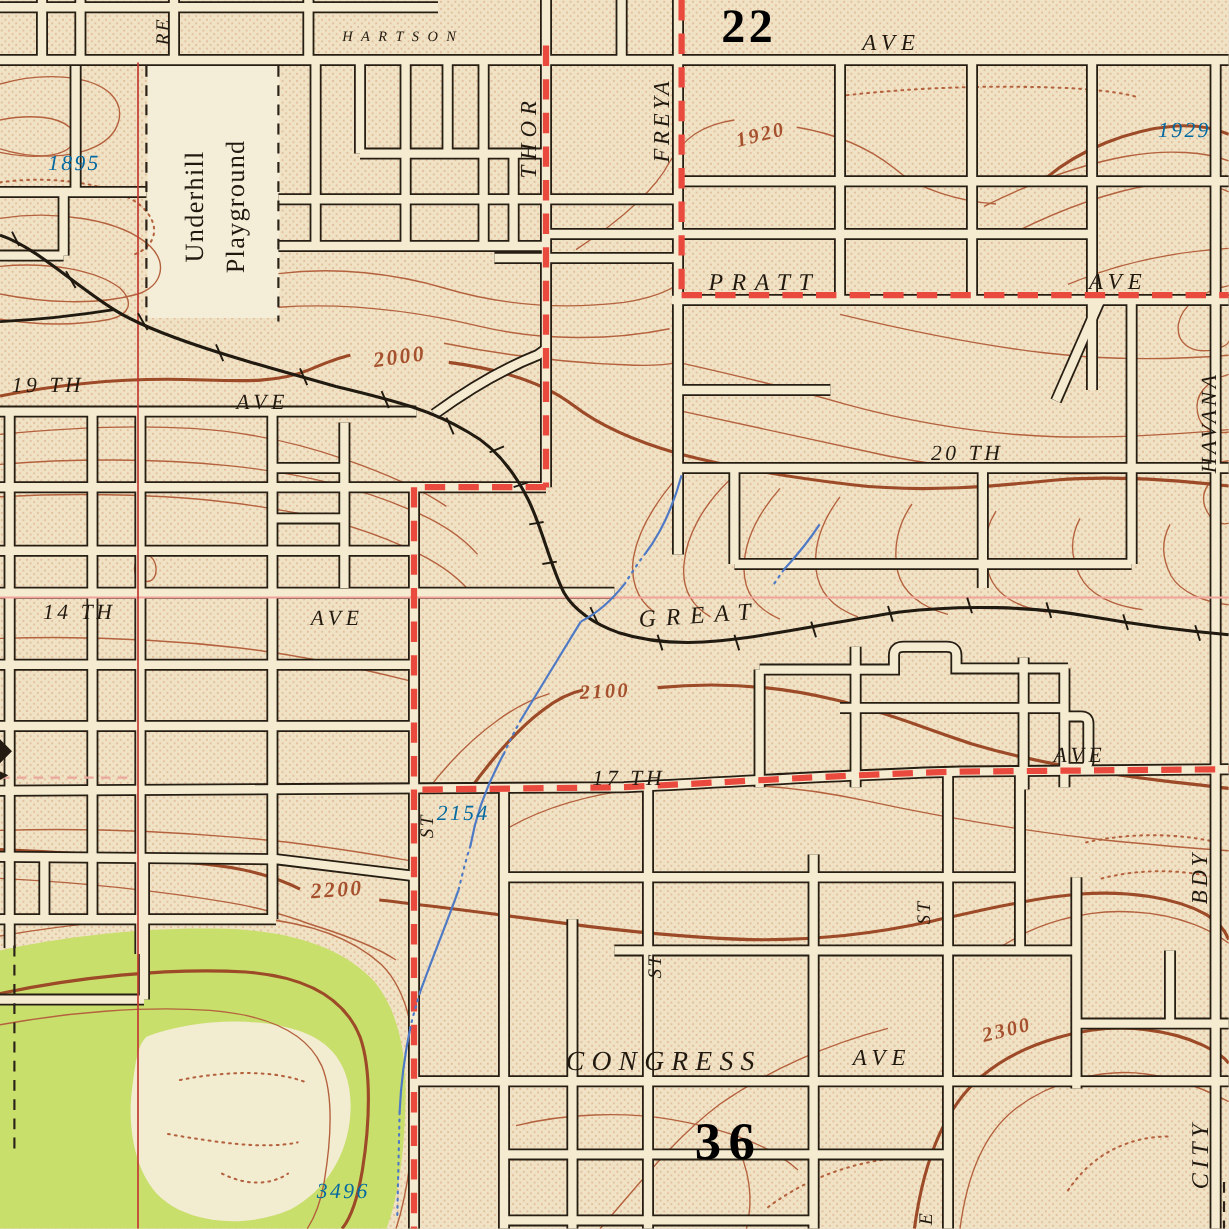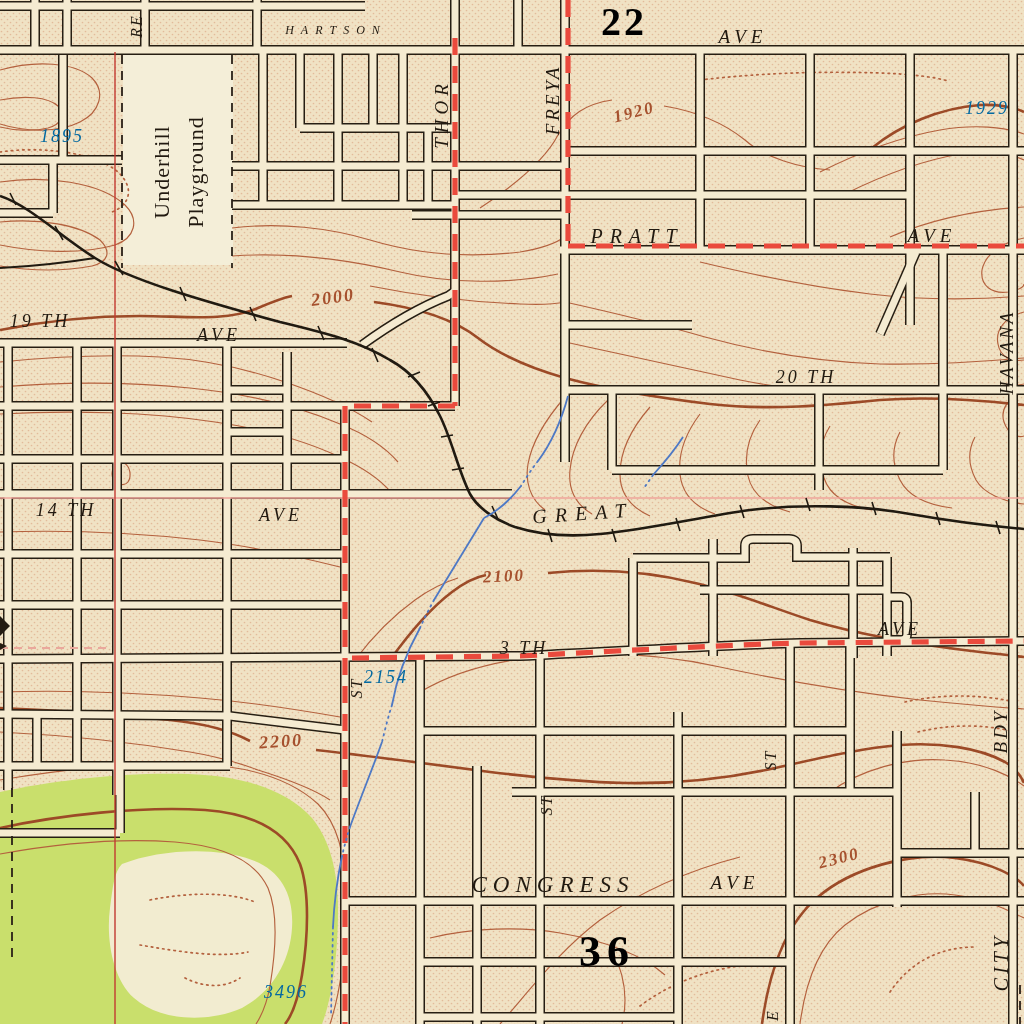--- a/index.html
+++ b/index.html
@@ -243,21 +243,21 @@
   <div class="lbl" style="left:552px;top:100px;font-size:19px;letter-spacing:3px;--rot:-90deg">FREYA</div>
   <div class="lbl" style="left:637px;top:236px;font-size:20px;letter-spacing:7px">PRATT</div>
   <div class="lbl" style="left:932px;top:235px;font-size:19px;letter-spacing:5px">AVE</div>
   <div class="lbl" style="left:1007px;top:352px;font-size:18px;letter-spacing:3px;--rot:-90deg">HAVANA</div>
   <div class="lbl" style="left:40px;top:321px;font-size:18px;letter-spacing:3px">19 TH</div>
   <div class="lbl" style="left:219px;top:335px;font-size:18px;letter-spacing:4px">AVE</div>
   <div class="lbl" style="left:806px;top:377px;font-size:18px;letter-spacing:3px">20 TH</div>
   <div class="lbl" style="left:66px;top:510px;font-size:18px;letter-spacing:3px">14 TH</div>
   <div class="lbl" style="left:281px;top:515px;font-size:18px;letter-spacing:4px">AVE</div>
   <div class="lbl" style="left:583px;top:513px;font-size:20px;letter-spacing:8px;--rot:-4deg">GREAT</div>
-  <div class="lbl" style="left:524px;top:648px;font-size:18px;letter-spacing:3px">3 TH</div>
+  <div class="lbl" style="left:524px;top:648px;font-size:18px;letter-spacing:3px">17 TH</div>
   <div class="lbl" style="left:900px;top:629px;font-size:18px;letter-spacing:4px">AVE</div>
   <div class="lbl" style="left:357px;top:688px;font-size:16px;letter-spacing:2px;--rot:-90deg">ST</div>
   <div class="lbl" style="left:547px;top:805px;font-size:16px;letter-spacing:2px;--rot:-90deg">ST</div>
   <div class="lbl" style="left:771px;top:760px;font-size:16px;letter-spacing:2px;--rot:-90deg">ST</div>
   <div class="lbl" style="left:553px;top:884px;font-size:23px;letter-spacing:6px">CONGRESS</div>
   <div class="lbl" style="left:735px;top:882px;font-size:19px;letter-spacing:5px">AVE</div>
   <div class="lbl" style="left:1000px;top:731px;font-size:19px;letter-spacing:3px;--rot:-90deg">BDY</div>
   <div class="lbl" style="left:1001px;top:962px;font-size:20px;letter-spacing:4px;--rot:-90deg">CITY</div>
   <div class="lbl" style="left:773px;top:1016px;font-size:16px;--rot:-90deg">E</div>
   <div class="lbl roman" style="left:162px;top:172px;font-size:22px;letter-spacing:1px;--rot:-90deg">Underhill</div>

